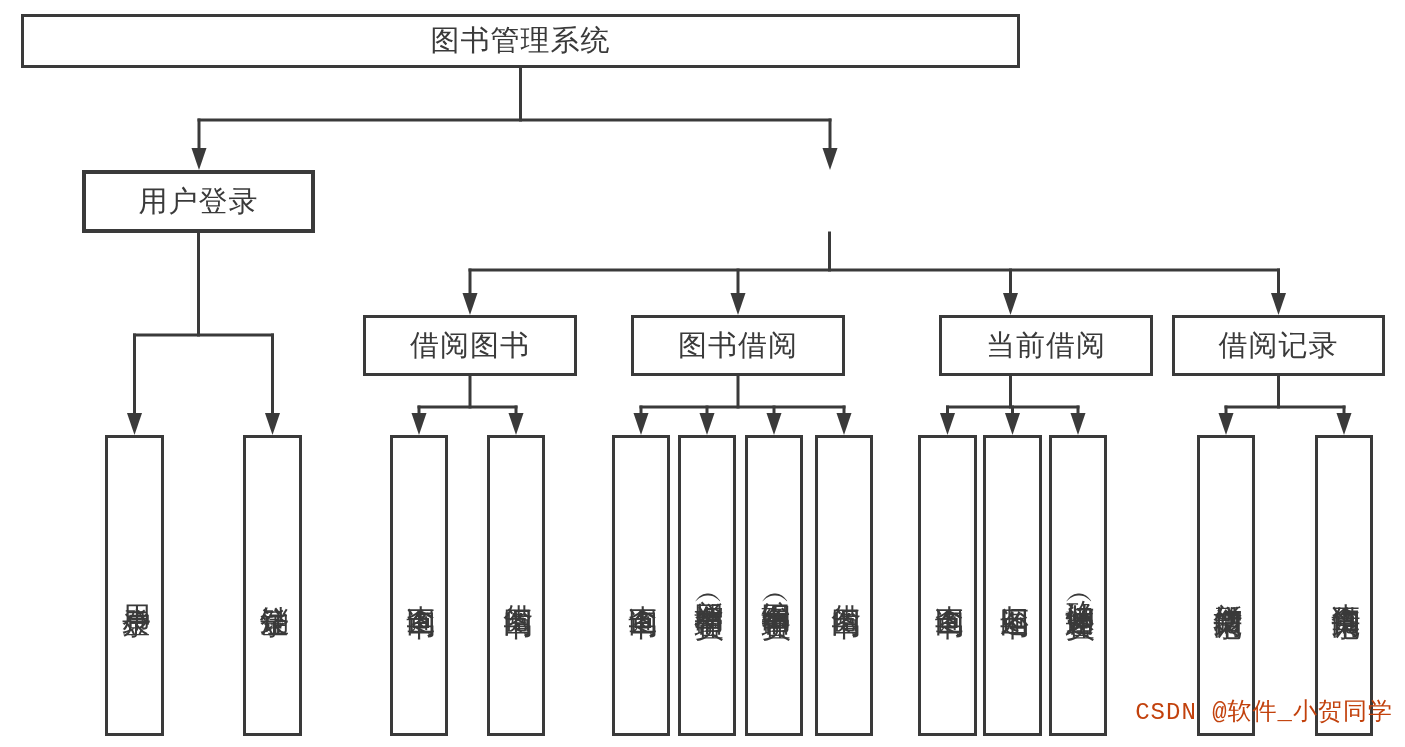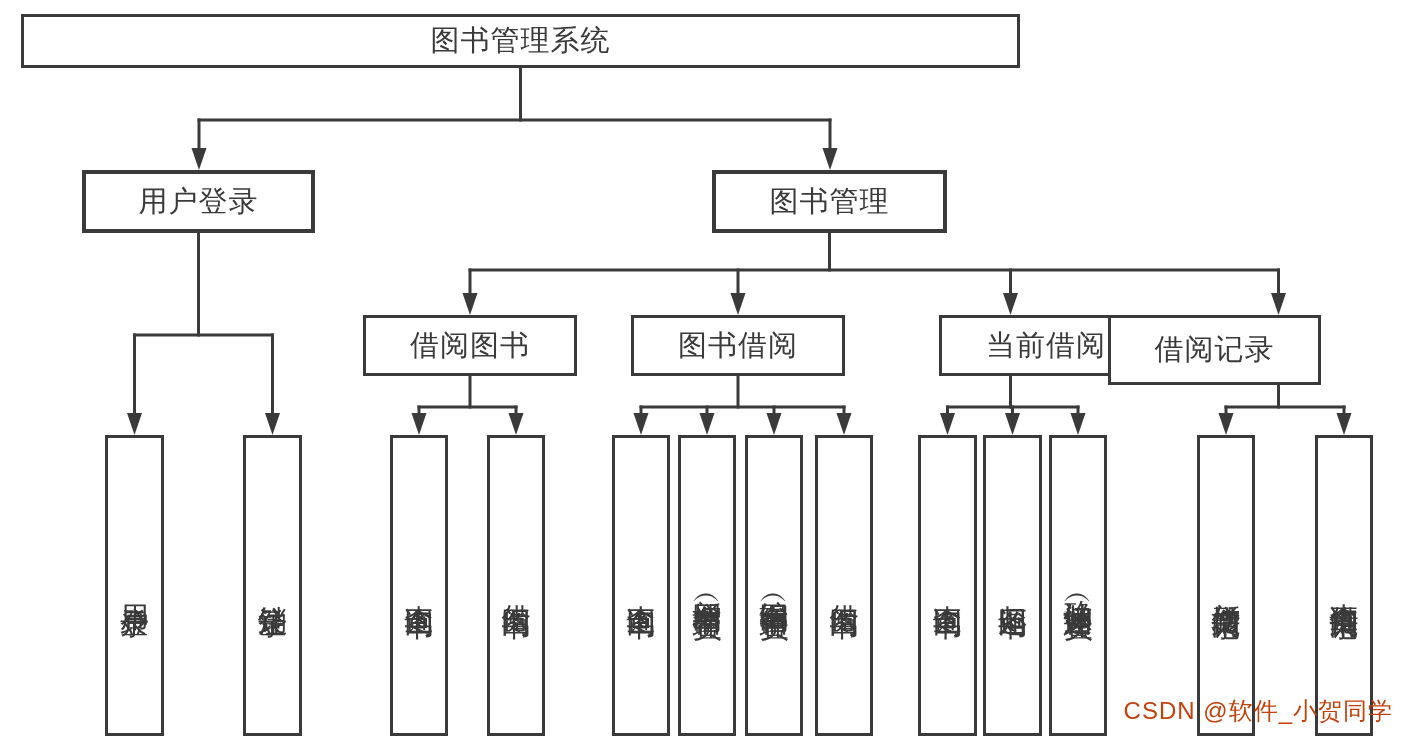--- a/index.html
+++ b/index.html
@@ -2,21 +2,21 @@
 <html><head>
 <meta charset="utf-8">
 <style>
   html, body { margin: 0; padding: 0; background: #ffffff; }
   .canvas {
     position: relative;
     width: 1405px;
     height: 747px;
     background: #ffffff;
     overflow: hidden;
-    font-family: Liberation Sans, sans-serif;
+    font-family: Liberation Mono, monospace;
   }
   .connectors {
     position: absolute;
     left: 0; top: 0;
     z-index: 0;
   }
   .h-box, .v-box {
     position: absolute;
     box-sizing: border-box;
     background: #ffffff;
@@ -123,34 +123,31 @@
     </g>
   </svg>
 
   <div class="h-box" style="left:21px; top:14px; width:999px; height:54px;">
     <span class="label">图书管理系统</span>
   </div>
 
   <div class="h-box l2" style="left:82px; top:170px; width:233px; height:63px;">
     <span class="label">用户登录</span>
   </div>
-  <div class="h-box l2" style="left:712px; top:170px; width:235px; height:63px;">
-    <span class="label">图书管理</span>
-  </div>
 
   <div class="h-box" style="left:363px; top:315px; width:214px; height:61px;">
     <span class="label">借阅图书</span>
   </div>
   <div class="h-box" style="left:631px; top:315px; width:214px; height:61px;">
     <span class="label">图书借阅</span>
   </div>
   <div class="h-box" style="left:939px; top:315px; width:214px; height:61px;">
     <span class="label">当前借阅</span>
   </div>
-  <div class="h-box" style="left:1108px; top:315px; width:213px; height:70px;">
+  <div class="h-box" style="left:1172px; top:315px; width:213px; height:61px;">
     <span class="label">借阅记录</span>
   </div>
 
   <div class="v-box" style="left:105px; top:435px; width:59px; height:301px;">
     <span class="label">用户登录</span>
   </div>
   <div class="v-box" style="left:243px; top:435px; width:59px; height:301px;">
     <span class="label">注销登录</span>
   </div>
 

